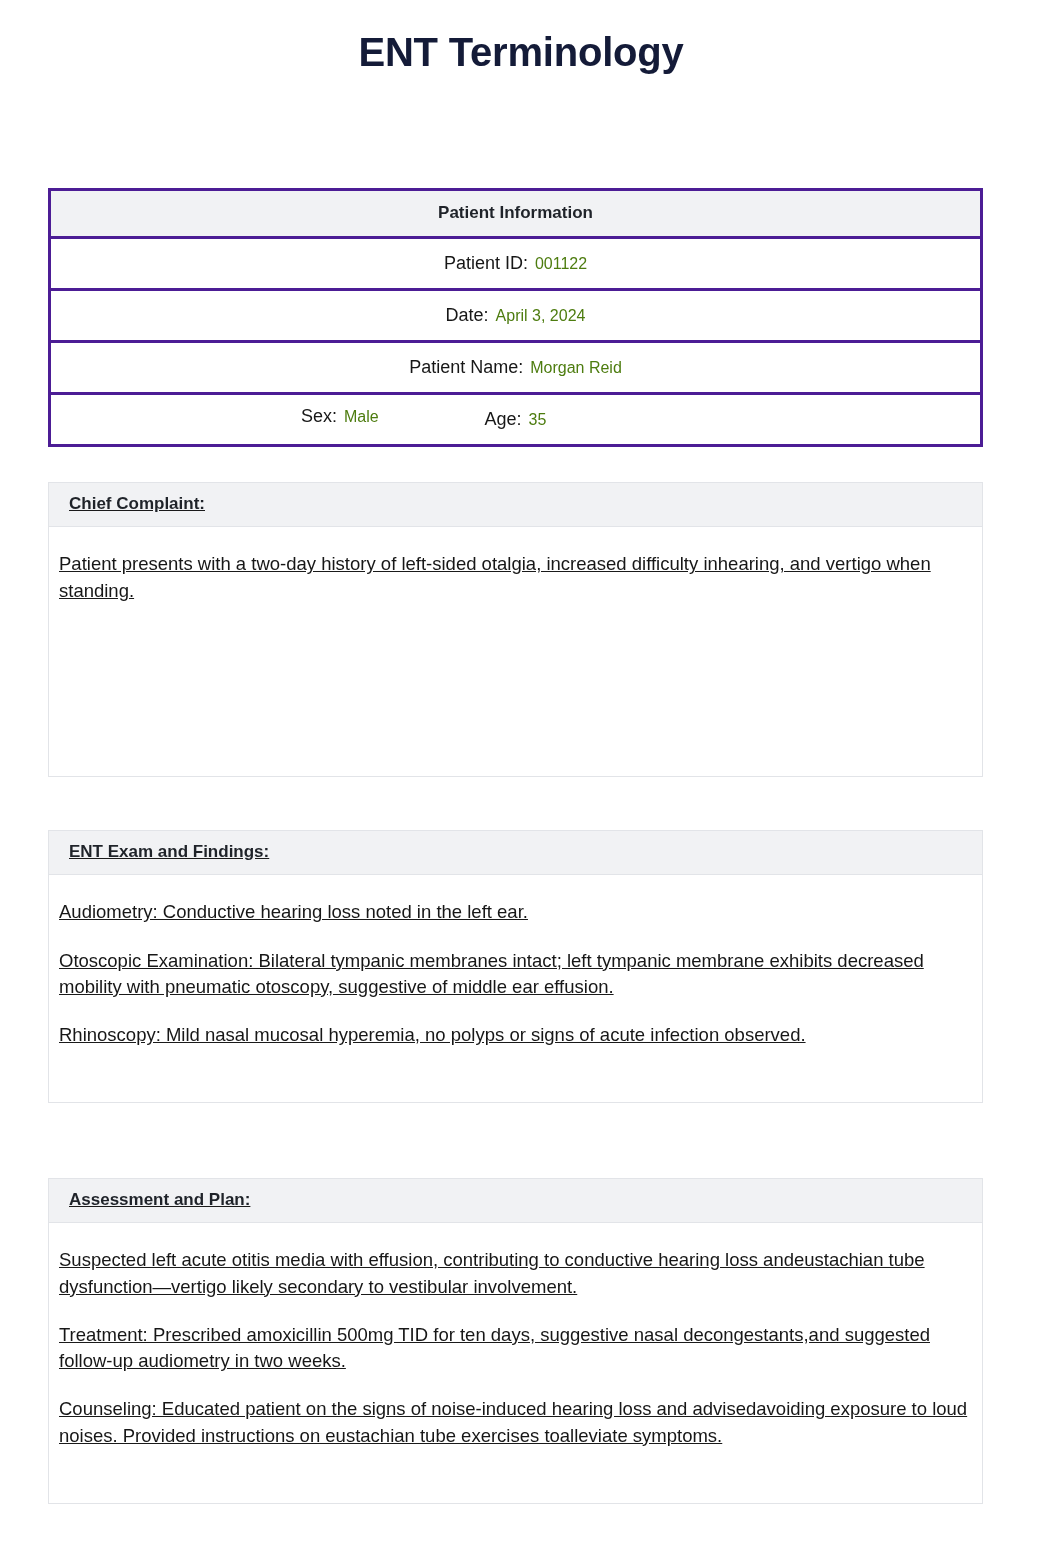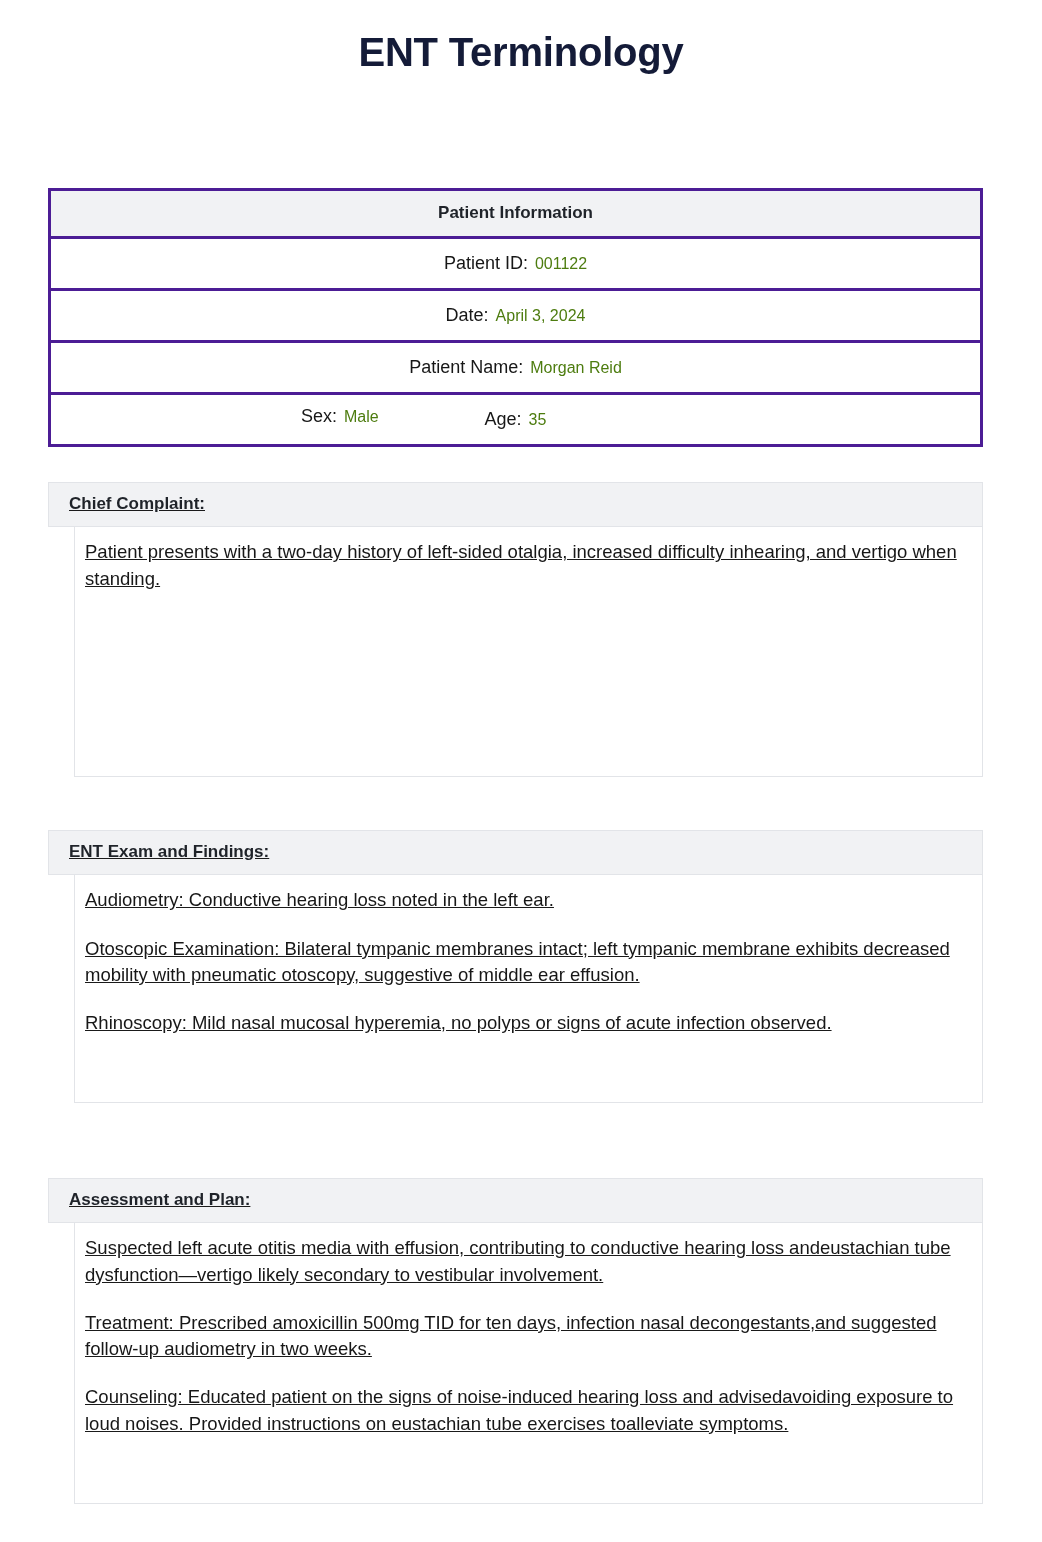--- a/index.html
+++ b/index.html
@@ -48,25 +48,24 @@
     font-size: 17px;
     font-weight: bold;
     color: #1f2329;
     line-height: 1.2;
   }
   .panel-body {
     background: #ffffff;
     border: 1px solid #E2E4E8;
     border-top: none;
     box-sizing: border-box;
-    padding: 12px 12px 12px 10px;
+    padding: 24px 12px 12px 10px;
     font-size: 18.5px;
     line-height: 1.42;
     color: #171717;
-    margin-left: 26px;
   }
   .panel-body p {
     margin: 0 0 22px 0;
   }
   .panel-body p:last-child {
     margin-bottom: 0;
   }
 
   
   .info-table {
@@ -174,18 +173,18 @@
       <p>Audiometry: Conductive hearing loss noted in the left ear.</p>
       <p>Otoscopic Examination: Bilateral tympanic membranes intact; left tympanic membrane exhibits decreased mobility with pneumatic otoscopy, suggestive of middle ear effusion.</p>
       <p>Rhinoscopy: Mild nasal mucosal hyperemia, no polyps or signs of acute infection observed.</p>
     </div>
   </section>
 
   <section class="panel" id="assessment">
     <div class="panel-header">Assessment and Plan:</div>
     <div class="panel-body">
       <p>Suspected left acute otitis media with effusion, contributing to conductive hearing loss andeustachian tube dysfunction—vertigo likely secondary to vestibular involvement.</p>
-      <p>Treatment: Prescribed amoxicillin 500mg TID for ten days, infection nasal decongestants,and suggested follow-up audiometry in two weeks.</p>
+      <p>Treatment: Prescribed amoxicillin 500mg TID for ten days, suggestive nasal decongestants,and suggested follow-up audiometry in two weeks.</p>
       <p>Counseling: Educated patient on the signs of noise-induced hearing loss and advisedavoiding exposure to loud noises. Provided instructions on eustachian tube exercises toalleviate symptoms.</p>
     </div>
   </section>
 
 </div>
 
 </body></html>

